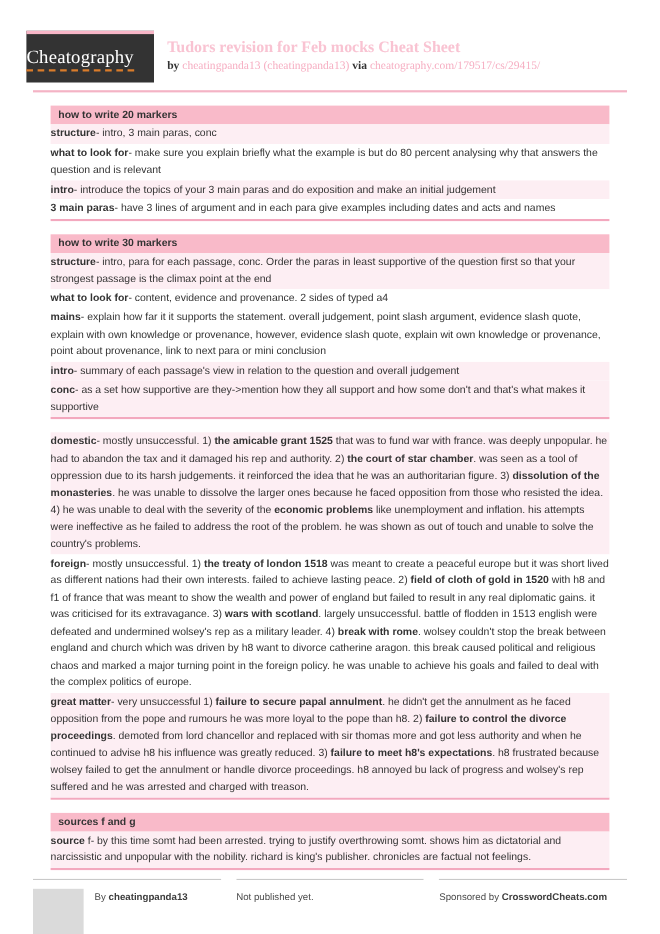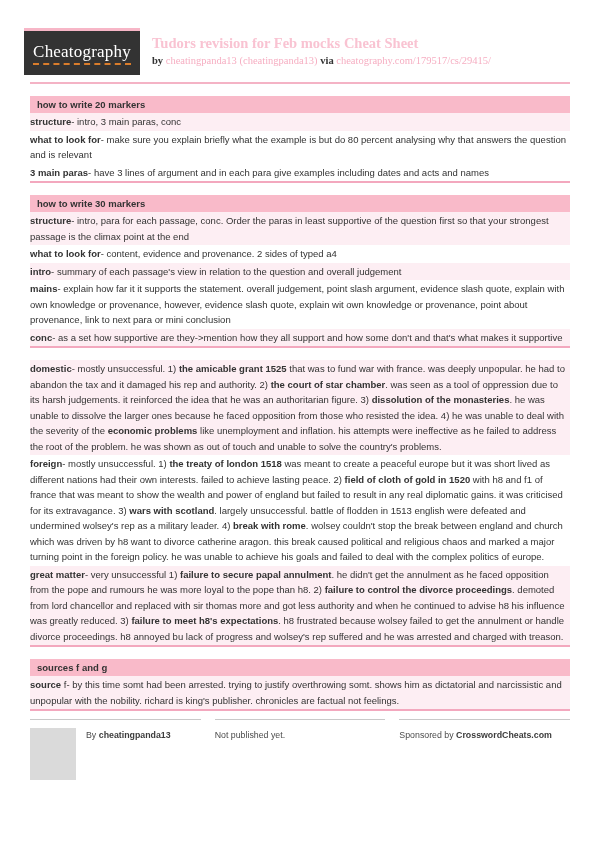--- a/index.html
+++ b/index.html
@@ -12,21 +12,21 @@
     overflow: hidden;
     position: relative;
   }
 
   
   .header { display: flex; align-items: flex-start; margin: 28px 30px 0 24px; }
   .logo {
     background: #333333;
     border-top: 3px solid #f7b6c7;
     width: 116px; height: 47px;
-    display: flex; align-items: center; justify-content: center;
+    display: flex; align-items: center; justify-content: flex-start;
     flex: none;
     cursor: pointer;
   }
   .logo-text {
     color: #ffffff;
     font-family: "Liberation Serif", serif;
     font-size: 17px;
     border-bottom: 2px dashed #d97c2b;
     padding-bottom: 1px;
     letter-spacing: 0.2px;
@@ -44,21 +44,21 @@
     font-family: "Liberation Serif", serif;
     font-size: 10.5px;
     font-weight: 700;
     color: #333;
   }
   .byline a { font-weight: 400; color: #f6aec2; text-decoration: none; }
 
   .header-rule { height: 2px; background: #f4b3c5; margin: 7px 30px 0 30px; }
 
   
-  .sections { margin: 0 30px; }
+  .sections { margin: 0 46px; }
   .section { margin-top: 12px; border-bottom: 2px solid #f3a8be; }
   .sec-h {
     background: #f9bac9;
     color: #333;
     font-size: 9.5px;
     font-weight: 700;
     padding: 3px 7px 3px 7px;
     line-height: 11px;
   }
   .sec-row {
@@ -108,28 +108,29 @@
   </div>
 </div>
 
 <div class="header-rule"></div>
 
 <div class="sections">
     <div class="section">
       <div class="sec-h">how to write 20 markers</div>
       <div class="sec-row alt"><span class="b">structure</span><span>- intro, 3 main paras, conc</span></div>
       <div class="sec-row"><span class="b">what to look for</span><span>- make sure you explain briefly what the example is but do 80 percent analysing why that answers the question and is relevant</span></div>
+      <div class="sec-row alt"><span class="b">intro</span><span>- introduce the topics of your 3 main paras and do exposition and make an initial judgement</span></div>
       <div class="sec-row"><span class="b">3 main paras</span><span>- have 3 lines of argument and in each para give examples including dates and acts and names</span></div>
     </div>
     <div class="section">
       <div class="sec-h">how to write 30 markers</div>
       <div class="sec-row alt"><span class="b">structure</span><span>- intro, para for each passage, conc. Order the paras in least supportive of the question first so that your strongest passage is the climax point at the end</span></div>
       <div class="sec-row"><span class="b">what to look for</span><span>- content, evidence and provenance. 2 sides of typed a4</span></div>
+      <div class="sec-row"><span class="b">mains</span><span>- explain how far it it supports the statement. overall judgement, point slash argument, evidence slash quote, explain with own knowledge or provenance, however, evidence slash quote, explain wit own knowledge or provenance, point about provenance, link to next para or mini conclusion</span></div>
       <div class="sec-row alt"><span class="b">intro</span><span>- summary of each passage's view in relation to the question and overall judgement</span></div>
-      <div class="sec-row"><span class="b">mains</span><span>- explain how far it it supports the statement. overall judgement, point slash argument, evidence slash quote, explain with own knowledge or provenance, however, evidence slash quote, explain wit own knowledge or provenance, point about provenance, link to next para or mini conclusion</span></div>
       <div class="sec-row alt"><span class="b">conc</span><span>- as a set how supportive are they-&gt;mention how they all support and how some don't and that's what makes it supportive</span></div>
     </div>
     <div class="section">
       <div class="sec-row alt"><span class="b">domestic</span><span>- mostly unsuccessful. 1) </span><span class="b">the amicable grant 1525</span><span> that was to fund war with france. was deeply unpopular. he had to abandon the tax and it damaged his rep and authority. 2) </span><span class="b">the court of star chamber</span><span>. was seen as a tool of oppression due to its harsh judgements. it reinforced the idea that he was an authoritarian figure. 3) </span><span class="b">dissolution of the monasteries</span><span>. he was unable to dissolve the larger ones because he faced opposition from those who resisted the idea. 4) he was unable to deal with the severity of the </span><span class="b">economic problems</span><span> like unemployment and inflation. his attempts were ineffective as he failed to address the root of the problem. he was shown as out of touch and unable to solve the country's problems.</span></div>
       <div class="sec-row"><span class="b">foreign</span><span>- mostly unsuccessful. 1) </span><span class="b">the treaty of london 1518</span><span> was meant to create a peaceful europe but it was short lived as different nations had their own interests. failed to achieve lasting peace. 2) </span><span class="b">field of cloth of gold in 1520</span><span> with h8 and f1 of france that was meant to show the wealth and power of england but failed to result in any real diplomatic gains. it was criticised for its extravagance. 3) </span><span class="b">wars with scotland</span><span>. largely unsuccessful. battle of flodden in 1513 english were defeated and undermined wolsey's rep as a military leader. 4) </span><span class="b">break with rome</span><span>. wolsey couldn't stop the break between england and church which was driven by h8 want to divorce catherine aragon. this break caused political and religious chaos and marked a major turning point in the foreign policy. he was unable to achieve his goals and failed to deal with the complex politics of europe.</span></div>
       <div class="sec-row alt"><span class="b">great matter</span><span>- very unsuccessful 1) </span><span class="b">failure to secure papal annulment</span><span>. he didn't get the annulment as he faced opposition from the pope and rumours he was more loyal to the pope than h8. 2) </span><span class="b">failure to control the divorce proceedings</span><span>. demoted from lord chancellor and replaced with sir thomas more and got less authority and when he continued to advise h8 his influence was greatly reduced. 3) </span><span class="b">failure to meet h8's expectations</span><span>. h8 frustrated because wolsey failed to get the annulment or handle divorce proceedings. h8 annoyed bu lack of progress and wolsey's rep suffered and he was arrested and charged with treason.</span></div>
     </div>
     <div class="section">
       <div class="sec-h">sources f and g</div>
       <div class="sec-row alt"><span class="b">source</span><span> f- by this time somt had been arrested. trying to justify overthrowing somt. shows him as dictatorial and narcissistic and unpopular with the nobility. richard is king's publisher. chronicles are factual not feelings.</span></div>

